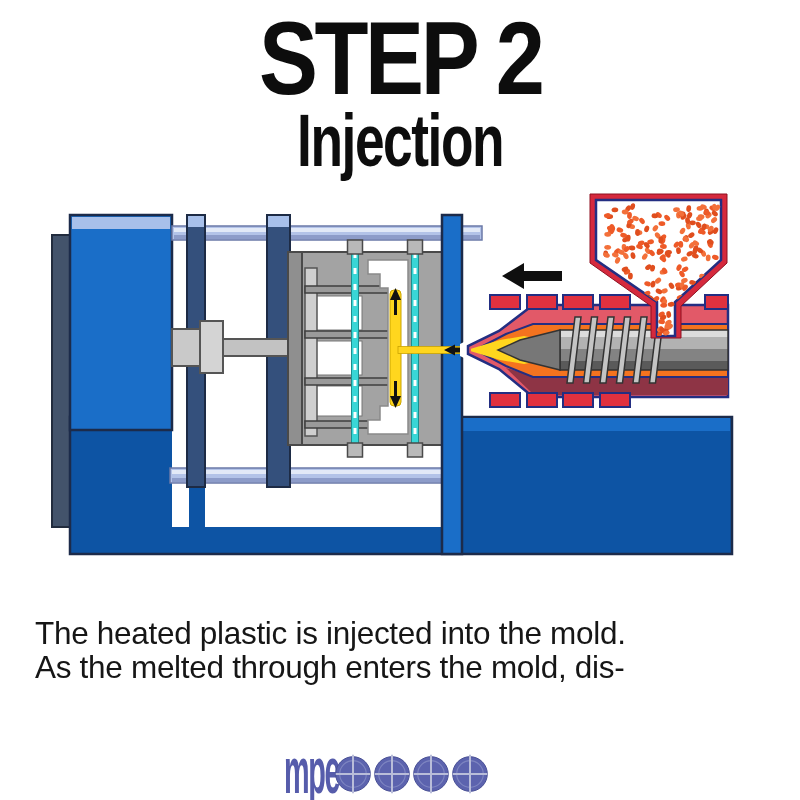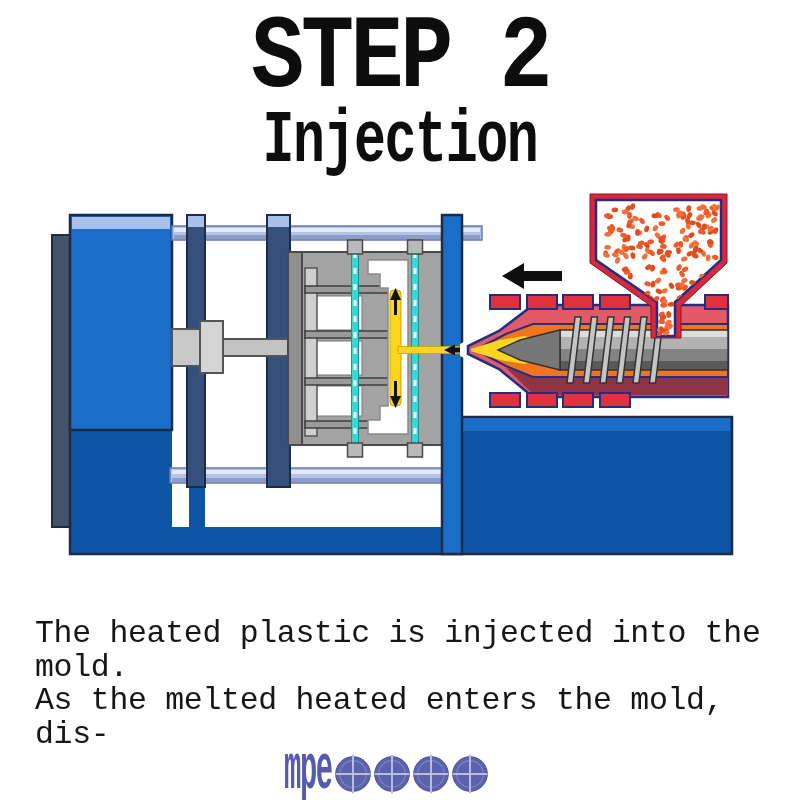--- a/index.html
+++ b/index.html
@@ -1,17 +1,17 @@
 <!DOCTYPE html>
 <html><head>
 <meta charset="utf-8">
 <style>
   html,body{margin:0;padding:0;background:#fff;}
   #canvas{position:relative;width:800px;height:800px;background:#fff;overflow:hidden;
-          font-family:Liberation Mono, monospace;}
+          font-family:Liberation Sans, sans-serif;}
   .title-wrap{position:absolute;left:0;top:6px;width:800px;text-align:center;color:#0d0d0d;}
   .step-title{font-size:104px;font-weight:bold;line-height:1;letter-spacing:-4px;
               display:inline-block;transform:scaleX(.85);transform-origin:center;}
   .sub-title{font-size:74px;font-weight:bold;line-height:1;letter-spacing:-2px;
              display:inline-block;transform:scaleX(.72);transform-origin:center;margin-top:-6px;}
   .desc{position:absolute;left:35px;top:617px;width:745px;color:#161616;
         font-size:31.5px;line-height:33.5px;letter-spacing:-.3px;}
   .machine{position:absolute;left:0;top:0;}
   .logo{position:absolute;left:284px;top:748px;height:52px;}
   .logo-text{position:absolute;left:0;top:-9px;font-size:64px;font-weight:bold;line-height:1;
@@ -319,21 +319,21 @@
           <ellipse cx="669.9" cy="326.6" rx="3.4" ry="2.4" transform="rotate(135 669.9 326.6)" fill="#f3703a"></ellipse>
           <ellipse cx="668.7" cy="314.5" rx="3.4" ry="2.4" transform="rotate(81 668.7 314.5)" fill="#e04e1e"></ellipse>
         </g>
     </g>
 
     <path d="M502,276 L524,263 L524,271 L562,271 L562,281 L524,281 L524,289 Z" fill="#0f0f0f"></path>
   </svg>
 
   <div class="desc">
     <div>The heated plastic is injected into the mold.</div>
-    <div>As the melted heated enters the mold, dis-</div>
+    <div>As the melted through enters the mold, dis-</div>
   </div>
 
   <div class="logo">
     <div class="logo-text">mpe</div>
     <svg class="logo-dots" width="160" height="44" viewBox="0 0 160 44">
       <g id="logo-dot-group">
           <g>
             <circle cx="20" cy="22" r="17.3" fill="#5c63ae" stroke="#474e94" stroke-width="1"></circle>
             <circle cx="20" cy="22" r="13.3" fill="none" stroke="#7d84c0" stroke-width="1.2"></circle>
             <line x1="20" y1="2.6999999999999993" x2="20" y2="41.3" stroke="#b9bdd9" stroke-width="2"></line>

